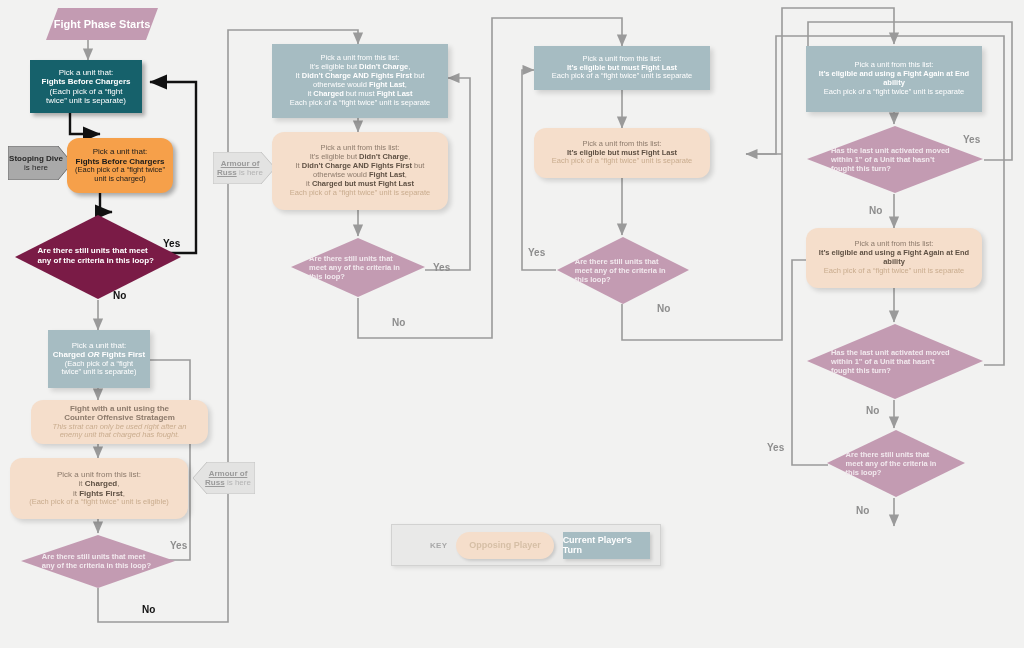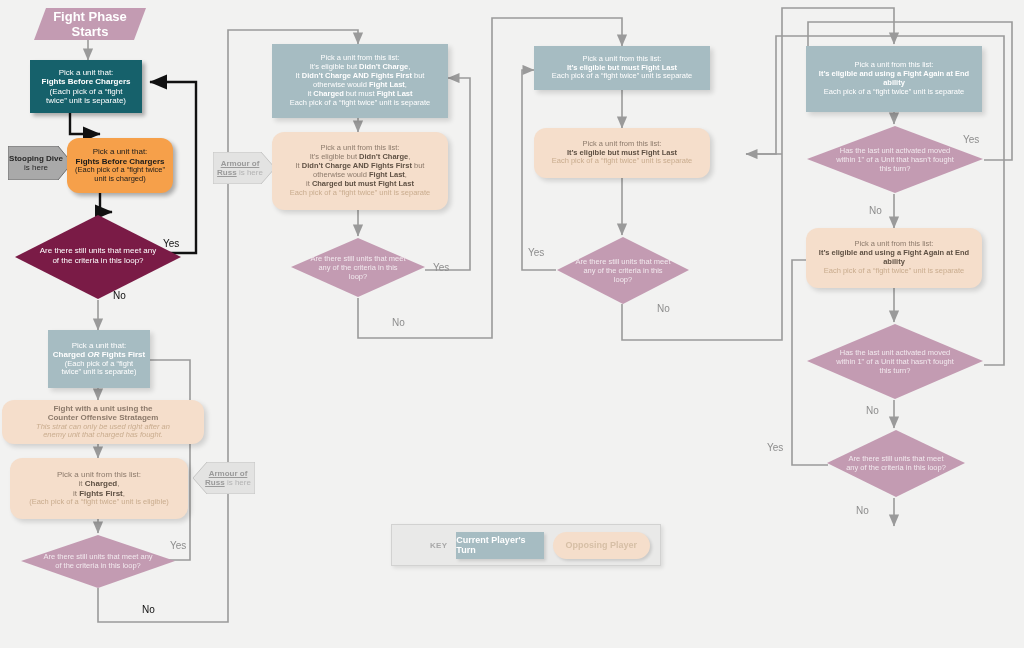--- a/index.html
+++ b/index.html
@@ -72,23 +72,23 @@
     justify-content: center;
   }
   .diamond .dshape {
     position: absolute;
     left: 0; top: 0;
     width: 100%; height: 100%;
   }
   .diamond .dlabel {
     position: relative;
     z-index: 2;
-    text-align: center;
+    text-align: left;
     line-height: 1.2;
-    font-weight: normal;
+    font-weight: bold;
     width: 72%;
   }
   .d-maroon .dlabel { color: #ffffff; }
   .d-mauve .dlabel { color: #f2e9ee; }
 
   
   .term {
     position: absolute;
     display: flex;
     align-items: center;
@@ -114,21 +114,21 @@
     text-align: center; line-height: 1.15;
     padding-right: 8px;
   }
   .callout.dark .clabel { color: #262626; }
   .callout.light .clabel { color: #b3b3b3; }
   .callout.light .clabel .b { color: #9a9a9a; text-decoration: underline; }
 
   
   .elabel {
     position: absolute;
-    font-weight: normal;
+    font-weight: bold;
     white-space: nowrap;
   }
   .elabel.dark { color: #111111; }
   .elabel.grey { color: #8d8d8d; }
 
   
   #legend {
     position: absolute;
     display: flex;
     align-items: center;
@@ -223,21 +223,21 @@
       <path d="M894,498 L894,526" marker-end="url(#ahG)"></path>
     </g>
 
     <g fill="none" stroke="#111111" stroke-width="2.4">
       <path d="M70,113 L70,134 L100,134" marker-end="url(#ahK)"></path>
       <path d="M100,193 L100,212 L112,212" marker-end="url(#ahK)"></path>
       <path d="M152,253 L196,253 L196,82 L150,82" marker-end="url(#ahK)"></path>
     </g>
   </svg>
 
-  <div class="term" style="left:34px; top:8px; width:112px; height:32px; font-size:13px;">
+  <div class="term" style="left:46px; top:8px; width:112px; height:32px; font-size:11px;">
     <svg class="tshape" viewBox="0 0 112 32" preserveAspectRatio="none">
       <polygon points="12,0 112,0 100,32 0,32" fill="#c39bb2"></polygon>
     </svg>
     <span class="tlabel">Fight Phase Starts</span>
   </div>
 
   <div class="node box-teal" style="left:30px; top:60px; width:112px; height:53px; font-size:8px;">
     <div class="txt">
       <div>Pick a unit that:</div>
       <div class="b">Fights Before Chargers</div>
@@ -273,21 +273,21 @@
 
   <div class="node box-bluegrey" style="left:48px; top:330px; width:102px; height:58px; font-size:8px;">
     <div class="txt">
       <div>Pick a unit that:</div>
       <div><span class="b">Charged </span><span class="b i">OR</span><span class="b"> Fights First</span></div>
       <div class="sm">(Each pick of a “fight</div>
       <div class="sm">twice” unit is separate)</div>
     </div>
   </div>
 
-  <div class="node box-cream" style="left:2px; top:400px; width:202px; height:44px; font-size:8px;">
+  <div class="node box-cream" style="left:31px; top:400px; width:177px; height:44px; font-size:8px;">
     <div class="txt">
       <div class="b">Fight with a unit using the</div>
       <div class="b">Counter Offensive Stratagem</div>
       <div class="i sm dim-c">This strat can only be used right after an</div>
       <div class="i sm dim-c">enemy unit that charged has fought.</div>
     </div>
   </div>
 
   <div class="node box-cream" style="left:10px; top:458px; width:178px; height:61px; font-size:8px;">
     <div class="txt">
@@ -415,17 +415,17 @@
       <polygon points="70,2 139,35 70,69 1,35" fill="#c39bb2"></polygon>
     </svg>
     <span class="dlabel">Are there still units that meet any of the criteria in this loop?</span>
   </div>
   <div class="elabel grey" style="left:767px; top:442px; font-size:10px;">Yes</div>
   <div class="elabel grey" style="left:856px; top:505px; font-size:10px;">No</div>
 
 
   <div id="legend" style="left:391px; top:524px; width:248px; height:40px;">
     <span class="key-word">KEY</span>
+    <span class="chip chip-b">Opposing Player</span>
     <span class="chip chip-a">Current Player's Turn</span>
-    <span class="chip chip-b">Opposing Player</span>
   </div>
 
 </div>
 
 </body></html>

